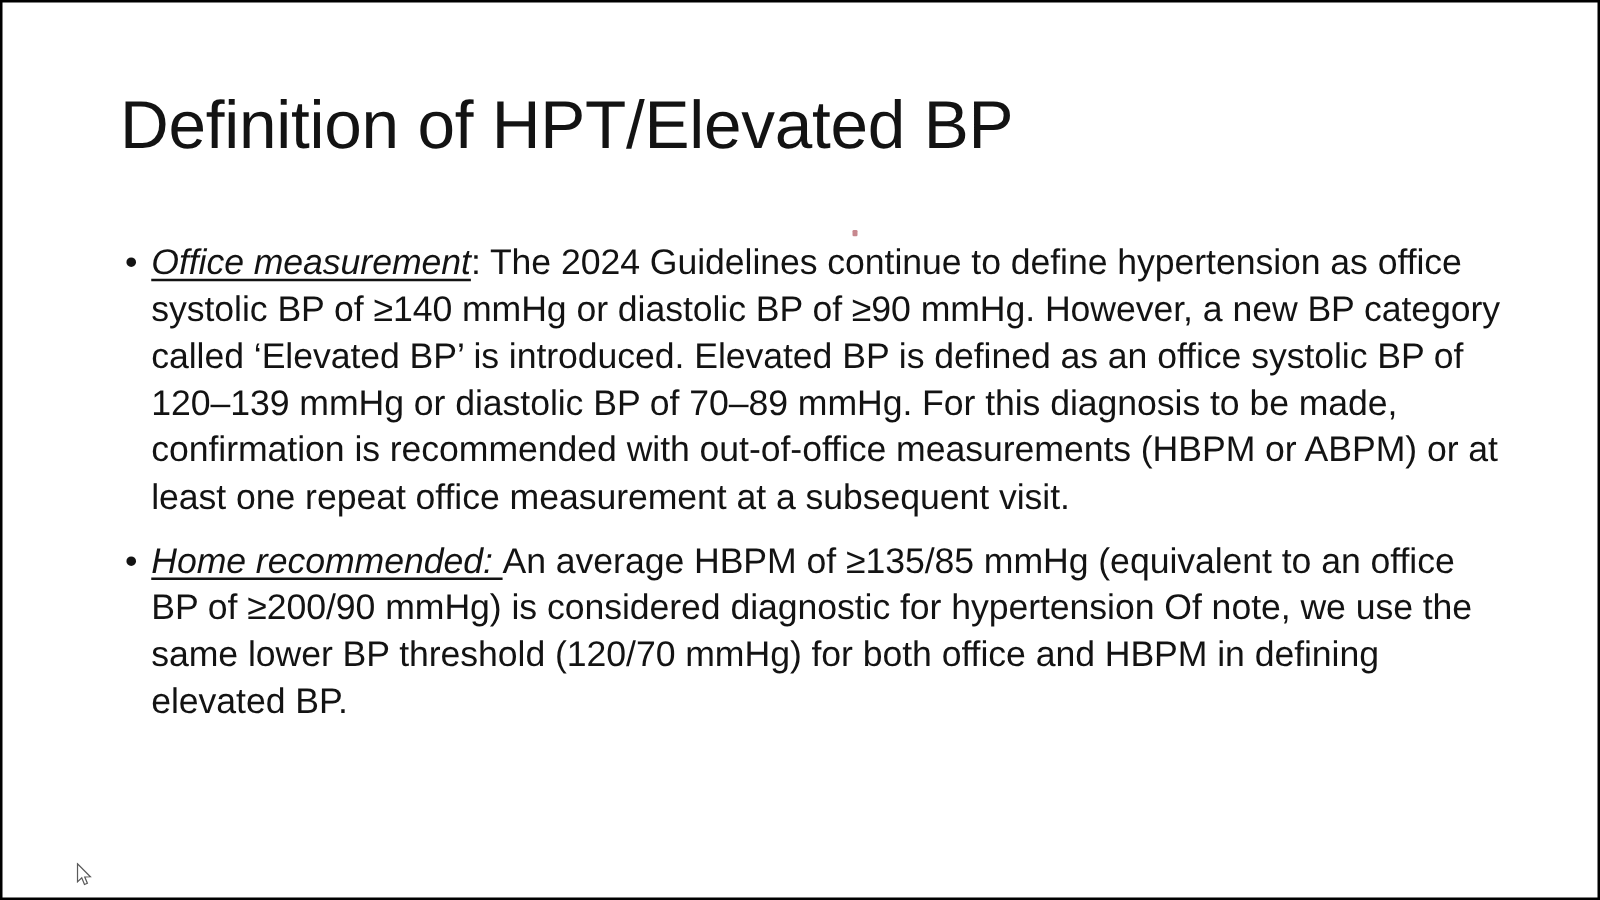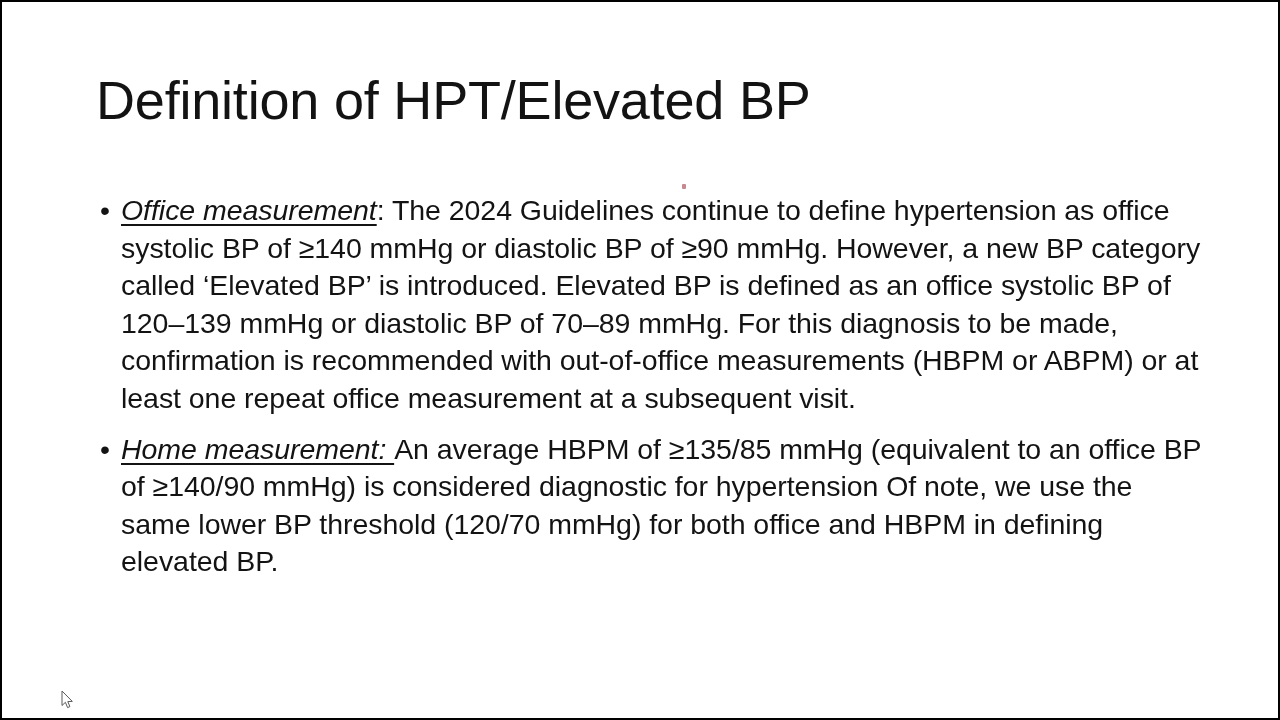--- a/index.html
+++ b/index.html
@@ -127,21 +127,21 @@
 
   <ul id="body-list">
 
     <li class="bullet-item">
       <span class="bullet-dot">•</span>
       <span class="lead-underline">Office measurement</span><span class="body-text">: The 2024 Guidelines continue to define hypertension as office systolic BP of ≥140 mmHg or diastolic BP of ≥90 mmHg. However, a new BP category called ‘Elevated BP’ is introduced. Elevated BP is defined as an office systolic BP of 120–139 mmHg or diastolic BP of 70–89 mmHg. For this diagnosis to be made, confirmation is recommended with out-of-office measurements (HBPM or ABPM) or at least one repeat office measurement at a subsequent visit.</span>
     </li>
 
     <li class="bullet-item">
       <span class="bullet-dot">•</span>
-      <span class="lead-underline">Home measurement: </span><span class="body-text">An average HBPM of ≥135/85 mmHg (equivalent to an office BP of ≥140/90 mmHg) is considered diagnostic for hypertension Of note, we use the same lower BP threshold (120/70 mmHg) for both office and HBPM in defining elevated BP.</span>
+      <span class="lead-underline">Home recommended: </span><span class="body-text">An average HBPM of ≥135/85 mmHg (equivalent to an office BP of ≥200/90 mmHg) is considered diagnostic for hypertension Of note, we use the same lower BP threshold (120/70 mmHg) for both office and HBPM in defining elevated BP.</span>
     </li>
 
   </ul>
 
   <div id="laser-dot"></div>
 
   <svg id="mouse-cursor" viewBox="0 0 14 20" xmlns="http://www.w3.org/2000/svg">
     <path d="M1 1 L1 15.5 L4.4 12.3 L6.6 17.6 L8.9 16.6 L6.8 11.6 L11.3 11.4 Z" fill="#ffffff" stroke="#5a5a5a" stroke-width="1"></path>
   </svg>
 

